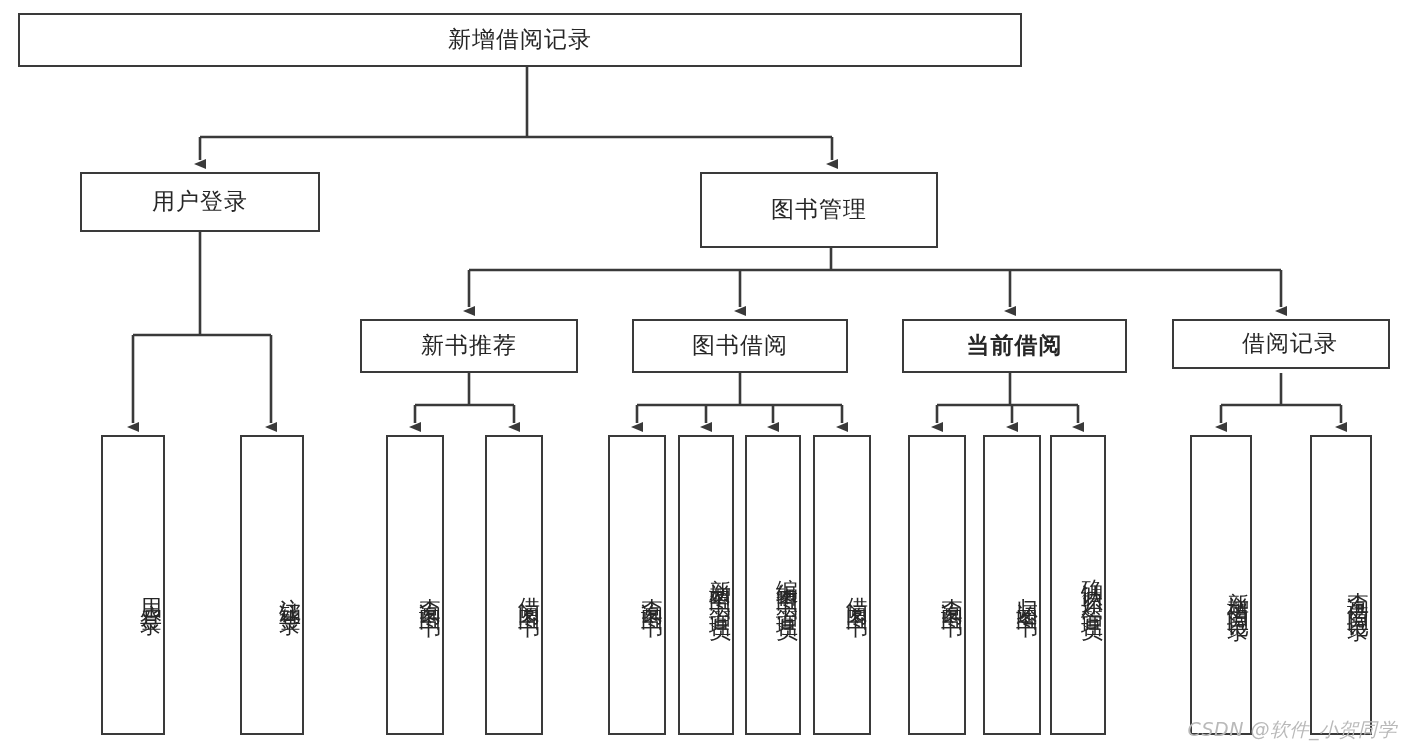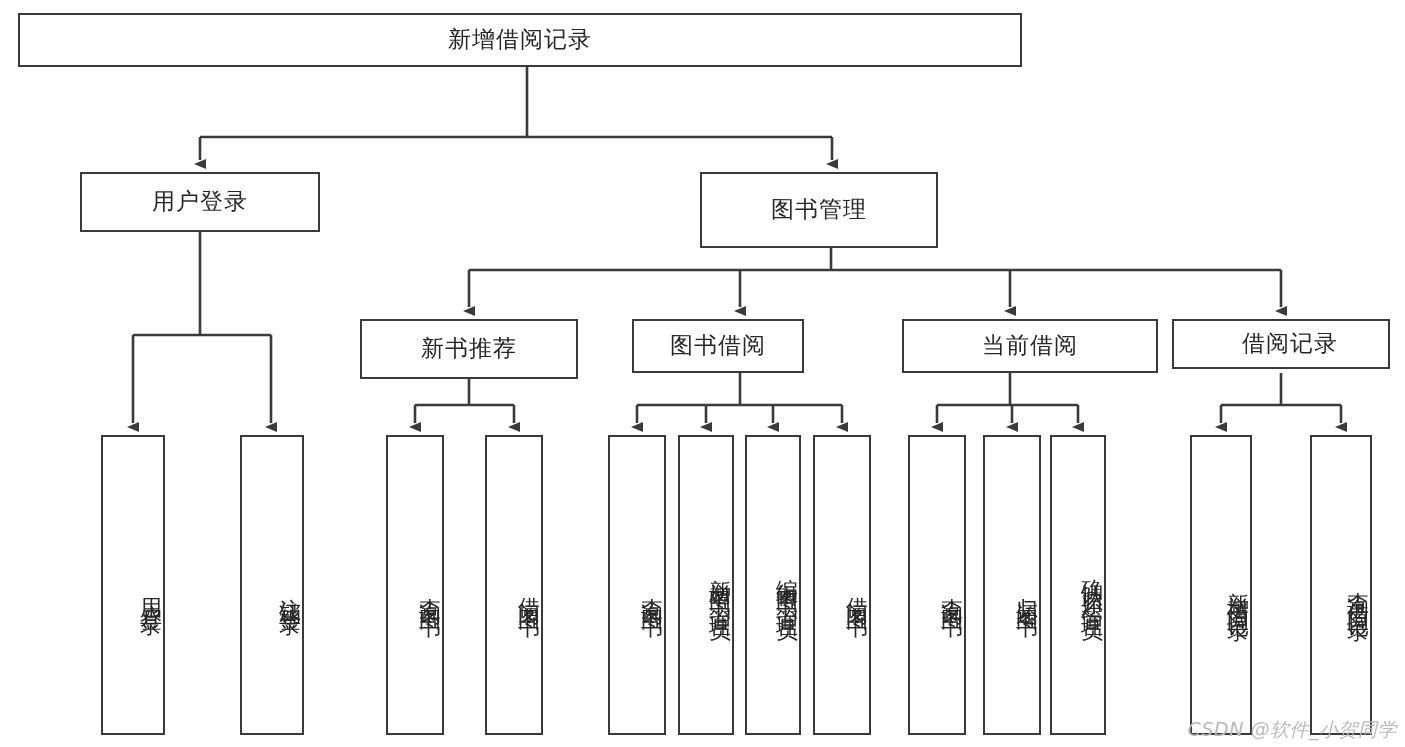--- a/index.html
+++ b/index.html
@@ -124,27 +124,27 @@
     <span>新增借阅记录</span>
   </div>
 
   <div class="node horiz" style="left: 80px; top: 172px; width: 240px; height: 60px;">
     <span>用户登录</span>
   </div>
   <div class="node horiz" style="left: 700px; top: 172px; width: 238px; height: 76px;">
     <span>图书管理</span>
   </div>
 
-  <div class="node horiz" style="left: 360px; top: 319px; width: 218px; height: 60px;">
+  <div class="node horiz" style="left: 360px; top: 319px; width: 218px; height: 54px;">
     <span>新书推荐</span>
   </div>
-  <div class="node horiz" style="left: 632px; top: 319px; width: 172px; height: 54px;">
+  <div class="node horiz" style="left: 632px; top: 319px; width: 216px; height: 54px;">
     <span>图书借阅</span>
   </div>
-  <div class="node horiz" style="left: 902px; top: 319px; width: 256px; height: 54px;">
+  <div class="node horiz" style="left: 902px; top: 319px; width: 225px; height: 54px; font-weight: bold;">
     <span>当前借阅</span>
   </div>
   <div class="node horiz" style="left: 1172px; top: 319px; width: 218px; height: 50px; padding-left: 18px;">
     <span>借阅记录</span>
   </div>
 
   <div class="node vert" style="left: 101px; top: 435px; width: 64px; height: 300px;">
     <span>用户登录</span>
   </div>
   <div class="node vert" style="left: 240px; top: 435px; width: 64px; height: 300px;">

